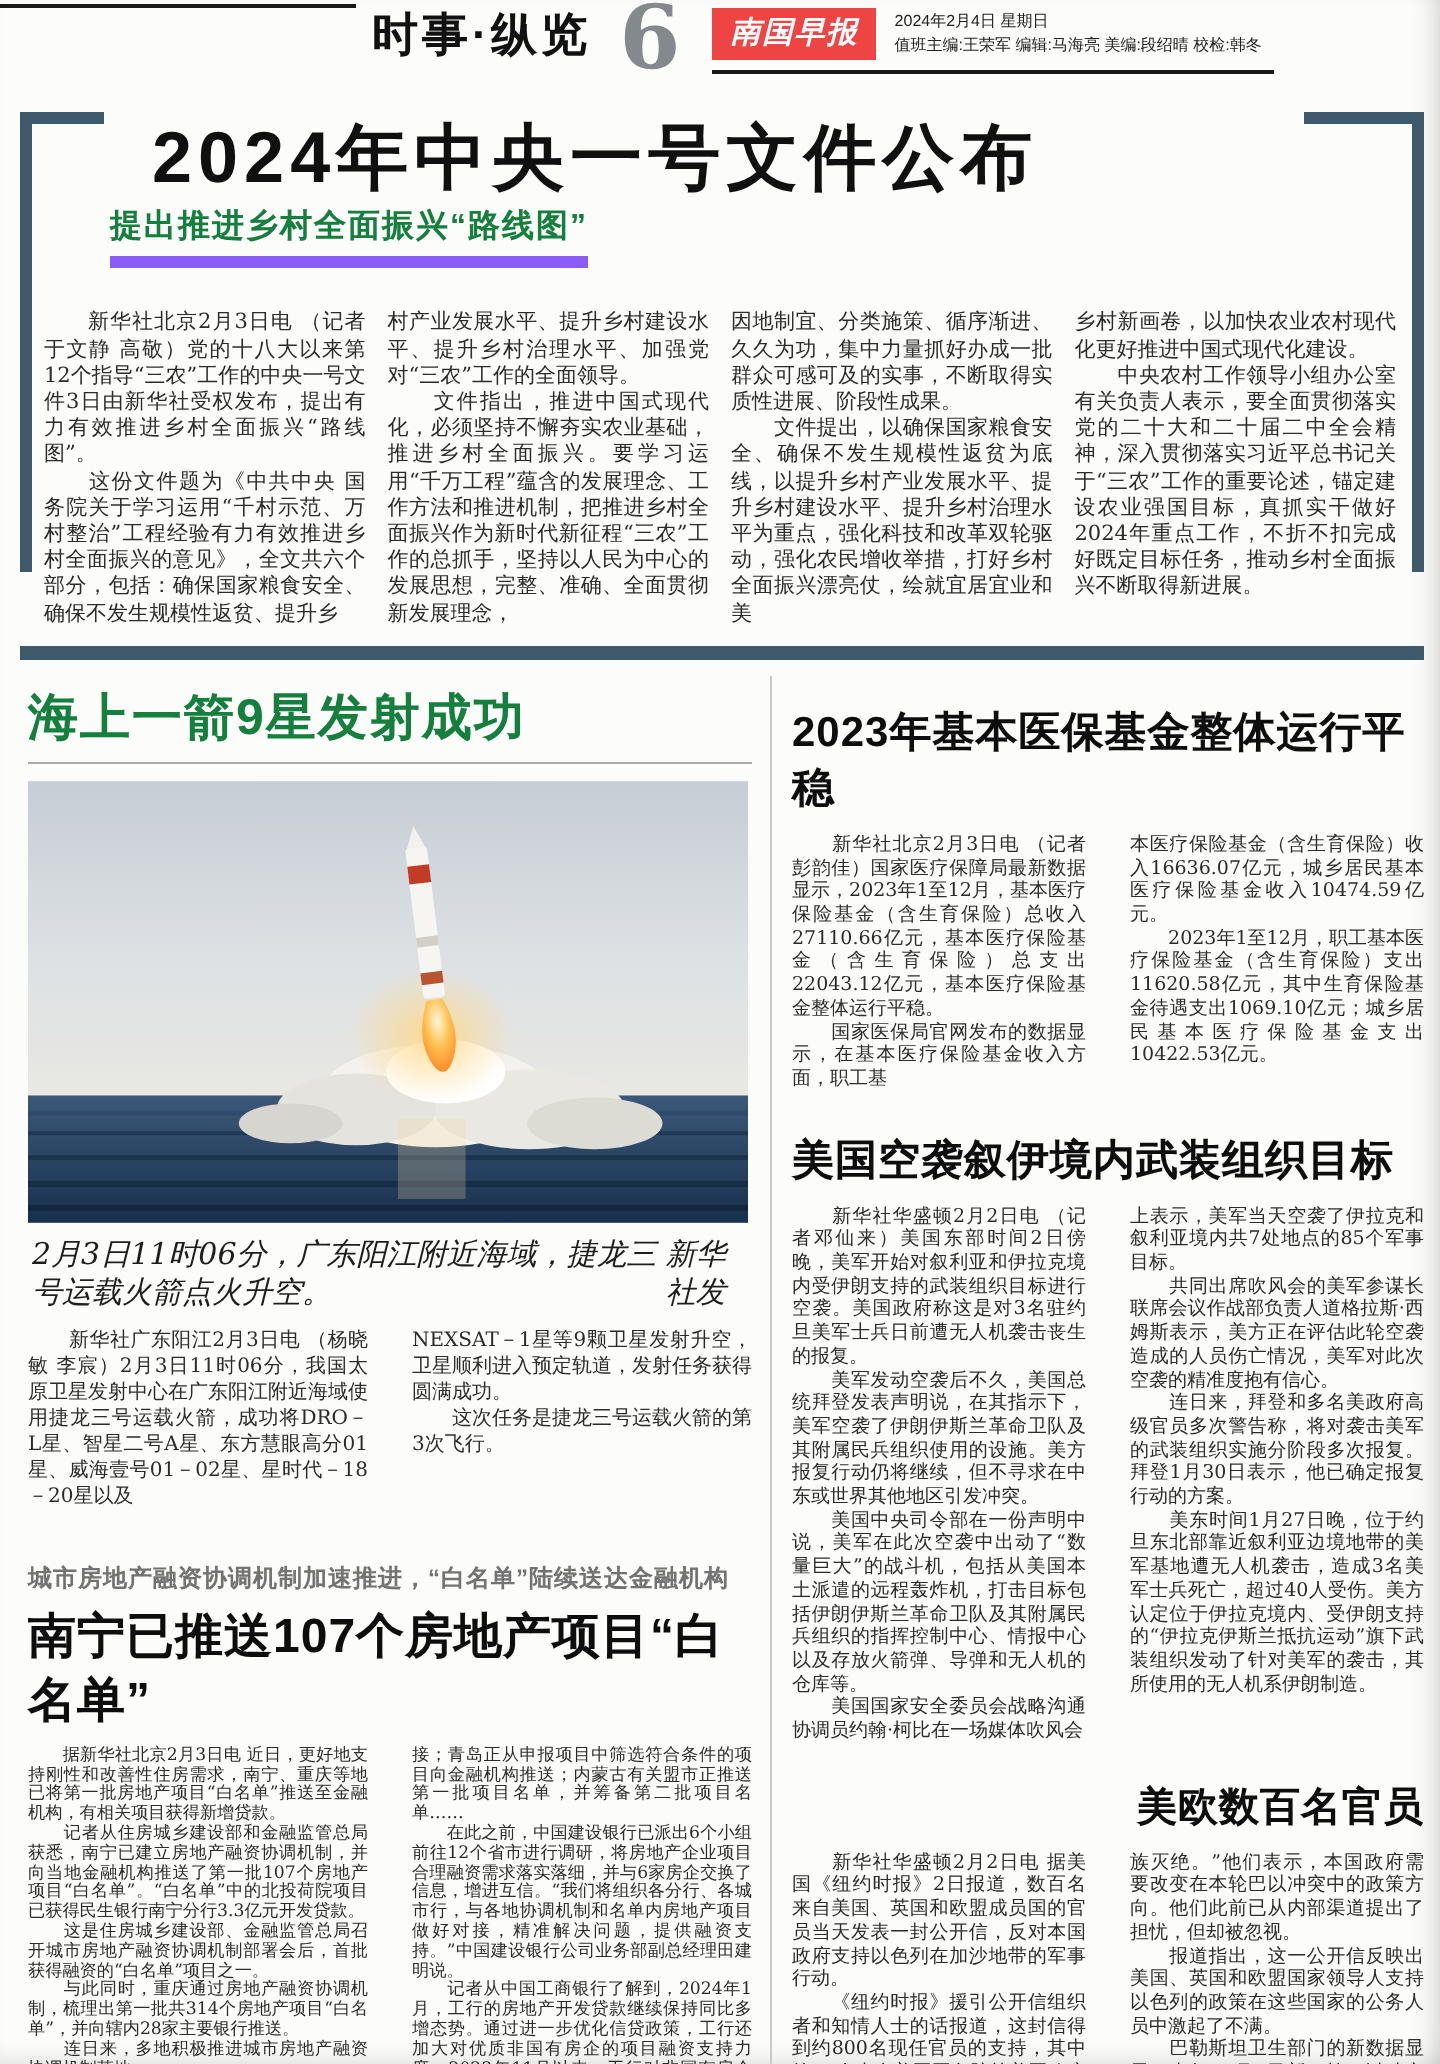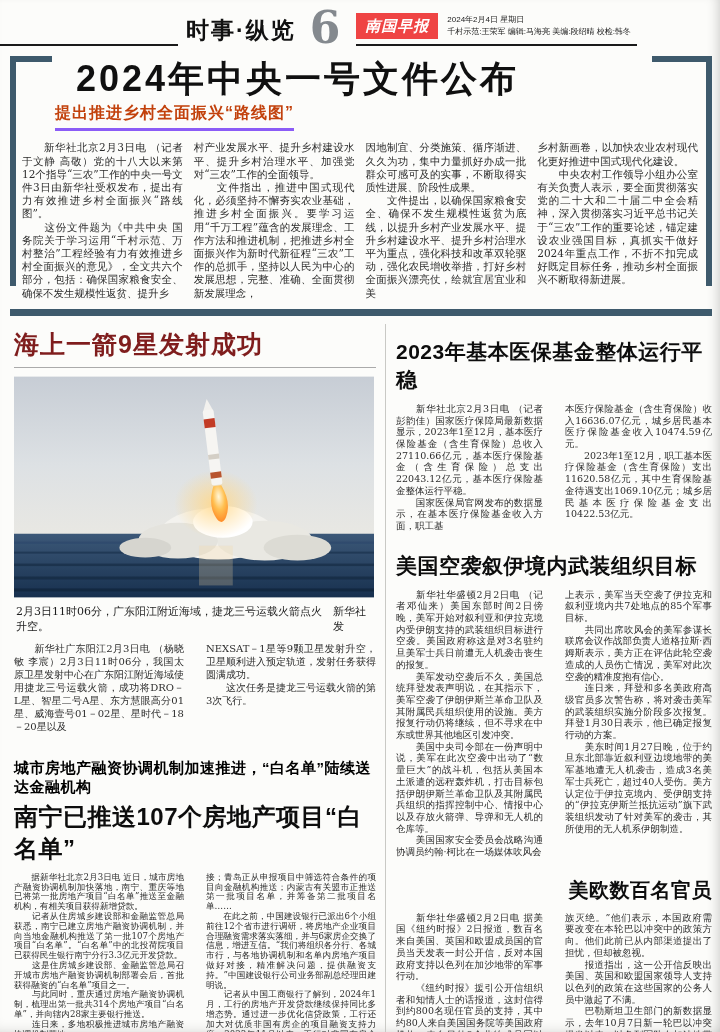--- a/index.html
+++ b/index.html
@@ -1,55 +1,55 @@
 <!DOCTYPE html>
 <html><head>
 <meta charset="utf-8">
 <style>
   html,body{margin:0;padding:0;background:#e9e9e7;}
   .page{position:relative;width:720px;height:1032px;margin:0 auto;background:#fcfcfa;overflow:hidden;
         font-family:"Liberation Sans",sans-serif;color:#222;
         box-shadow:inset -10px 0 12px -8px rgba(0,0,0,.18), inset 0 -10px 12px -8px rgba(0,0,0,.10);}
   
-  .hdr{display:flex;align-items:flex-end;height:44px;padding-top:2px;}
+  .hdr{display:flex;align-items:flex-start;height:44px;padding-top:2px;}
   .hdr-rule{flex:0 0 178px;height:2px;background:#1a1a1a;}
   .sec-title{font-size:23px;font-weight:bold;letter-spacing:2px;color:#111;margin-left:8px;white-space:nowrap;}
   .pg-num{font-family:"DejaVu Serif",serif;font-size:44px;font-weight:bold;color:#84898e;line-height:36px;margin:0 16px 0 14px;}
   .hdr-right{display:flex;align-items:center;border-bottom:2px solid #1a1a1a;padding:2px 6px 5px 0;}
   .masthead{background:#ef4444;color:#fff;font-weight:bold;font-style:italic;font-size:15px;
             letter-spacing:1px;padding:4px 9px;line-height:18px;white-space:nowrap;}
   .hdr-meta{margin-left:9px;font-size:8px;line-height:1.55;color:#222;white-space:nowrap;}
   
   .lead{position:relative;padding-top:12px;}
   .brk-l{position:absolute;left:10px;top:10px;width:36px;height:224px;border-left:6px solid #3e5a6c;border-top:6px solid #3e5a6c;}
   .brk-r{position:absolute;right:8px;top:10px;width:54px;height:224px;border-right:6px solid #3e5a6c;border-top:6px solid #3e5a6c;}
   .lead h1{margin:2px 0 0 76px;font-size:36px;line-height:1.04;letter-spacing:3px;color:#101010;font-weight:bold;}
-  .lead .sub{display:inline-block;margin:6px 0 0 55px;font-size:16px;font-weight:bold;color:#c2410c;
-             border-bottom:3px solid #8b5cf6;padding-bottom:4px;letter-spacing:1px;}
+  .lead .sub{display:inline-block;margin:6px 0 11px 55px;font-size:16px;font-weight:bold;color:#15803d;
+             border-bottom:6px solid #8b5cf6;padding-bottom:4px;letter-spacing:1px;}
   .lead-cols{display:flex;gap:11px;margin:10px 22px 0 22px;}
   .lead-cols > div{flex:1;}
   .lead-cols p{margin:0;font-size:10.5px;line-height:13.2px;text-align:justify;color:#2b2b2b;
                font-family:"DejaVu Serif",serif;}
   .lead-bar{height:7px;background:#3e5a6c;margin:9px 8px 0 10px;}
   
   .band{display:flex;margin-top:8px;}
   .band-left{flex:0 0 362px;padding-left:14px;}
   .band-right{flex:1;border-left:1px solid #c9c9c5;margin-left:9px;padding:0 8px 0 10px;}
   .cols2{display:flex;gap:22px;}
   .cols2 > div{flex:1;}
   .serifp p{margin:0;text-align:justify;font-family:"DejaVu Serif",serif;color:#2b2b2b;}
   
-  .rocket-h{font-size:25px;font-weight:bold;color:#7f1d1d;letter-spacing:1px;margin:4px 0 6px 0;}
+  .rocket-h{font-size:25px;font-weight:bold;color:#15803d;letter-spacing:1px;margin:4px 0 6px 0;}
   .rocket-rule{height:1px;background:#aaa;margin-bottom:8px;}
   .photo{width:360px;height:222px;display:block;}
-  .caption{display:flex;justify-content:space-between;font-size:11px;margin:6px 2px 8px 2px;color:#1e1e1e;font-family:"DejaVu Serif",serif;}
+  .caption{display:flex;justify-content:space-between;font-size:15px;margin:6px 2px 8px 2px;color:#1e1e1e;font-family:"DejaVu Serif",serif;font-style:italic;}
   .rocket-body p{font-size:10px;line-height:13px;}
   
   .wl{margin-top:26px;}
-  .wl-kicker{font-size:15px;font-weight:bold;color:#000000;letter-spacing:.5px;}
+  .wl-kicker{font-size:12px;font-weight:bold;color:#737373;letter-spacing:.5px;}
   .wl-h{font-size:24px;font-weight:bold;color:#0d0d0d;margin:4px 0 8px 0;letter-spacing:.5px;}
   .wl-body p{font-size:8.6px;line-height:9.8px;}
   
   .ra{margin-top:14px;}
   .ra + .ra{margin-top:20px;}
   .ra-h{font-size:21px;font-weight:bold;color:#0d0d0d;letter-spacing:.5px;margin:0 0 9px 0;}
   .ra-h2 p{margin:0;font-size:20px;font-weight:bold;color:#0d0d0d;letter-spacing:.5px;line-height:1.25;
            font-family:"Liberation Sans",sans-serif;text-align:right;}
   .ra-h2{margin:0 0 9px 0;}
   .ra .cols2 p{font-size:9.5px;line-height:11.7px;}
@@ -60,21 +60,21 @@
 <div class="page">
 
   <div class="hdr">
     <div class="hdr-rule"></div>
     <div class="sec-title">时事·纵览</div>
     <div class="pg-num">6</div>
     <div class="hdr-right">
       <div class="masthead">南国早报</div>
       <div class="hdr-meta">
         <div>2024年2月4日 星期日</div>
-        <div>千村示范:王荣军  编辑:马海亮  美编:段绍晴  校检:韩冬</div>
+        <div>值班主编:王荣军  编辑:马海亮  美编:段绍晴  校检:韩冬</div>
       </div>
     </div>
   </div>
 
   <div class="lead">
     <div class="brk-l"></div>
     <div class="brk-r"></div>
     <h1>2024年中央一号文件公布</h1>
     <div><span class="sub">提出推进乡村全面振兴“路线图”</span></div>
     <div class="lead-cols serifp">
@@ -171,21 +171,21 @@
               <p>　　这次任务是捷龙三号运载火箭的第3次飞行。</p>
             </div>
         </div>
       </div>
 
       <div class="wl">
         <div class="wl-kicker">城市房地产融资协调机制加速推进，“白名单”陆续送达金融机构</div>
         <div class="wl-h">南宁已推送107个房地产项目“白名单”</div>
         <div class="cols2 serifp wl-body">
           <div>
-              <p>　　据新华社北京2月3日电 近日，城市房地产融资协调机制加快落地，南宁、重庆等地已将第一批房地产项目“白名单”推送至金融机构，有相关项目获得新增贷款。</p>
+              <p>　　据新华社北京2月3日电 近日，更好地支持刚性和改善性住房需求，南宁、重庆等地已将第一批房地产项目“白名单”推送至金融机构，有相关项目获得新增贷款。</p>
               <p>　　记者从住房城乡建设部和金融监管总局获悉，南宁已建立房地产融资协调机制，并向当地金融机构推送了第一批107个房地产项目“白名单”。“白名单”中的北投荷院项目已获得民生银行南宁分行3.3亿元开发贷款。</p>
               <p>　　这是住房城乡建设部、金融监管总局召开城市房地产融资协调机制部署会后，首批获得融资的“白名单”项目之一。</p>
               <p>　　与此同时，重庆通过房地产融资协调机制，梳理出第一批共314个房地产项目“白名单”，并向辖内28家主要银行推送。</p>
               <p>　　连日来，多地积极推进城市房地产融资协调机制落地。</p>
               <p>　　记者了解到，江西进一步细化明确协调机制的落实办法、实施细则，稳步推进部门会商平台和政银企合作平台的搭建工作；广州正搭建政银企沟通平台，推动房地产开发企业和金融机构精准对</p>
             </div>
           <div>
               <p>接；青岛正从申报项目中筛选符合条件的项目向金融机构推送；内蒙古有关盟市正推送第一批项目名单，并筹备第二批项目名单……</p>
               <p>　　在此之前，中国建设银行已派出6个小组前往12个省市进行调研，将房地产企业项目合理融资需求落实落细，并与6家房企交换了信息，增进互信。“我们将组织各分行、各城市行，与各地协调机制和名单内房地产项目做好对接，精准解决问题，提供融资支持。”中国建设银行公司业务部副总经理田建明说。</p>
               <p>　　记者从中国工商银行了解到，2024年1月，工行的房地产开发贷款继续保持同比多增态势。通过进一步优化信贷政策，工行还加大对优质非国有房企的项目融资支持力度。2023年11月以来，工行对非国有房企的开发贷款投放逐月提升。</p>

